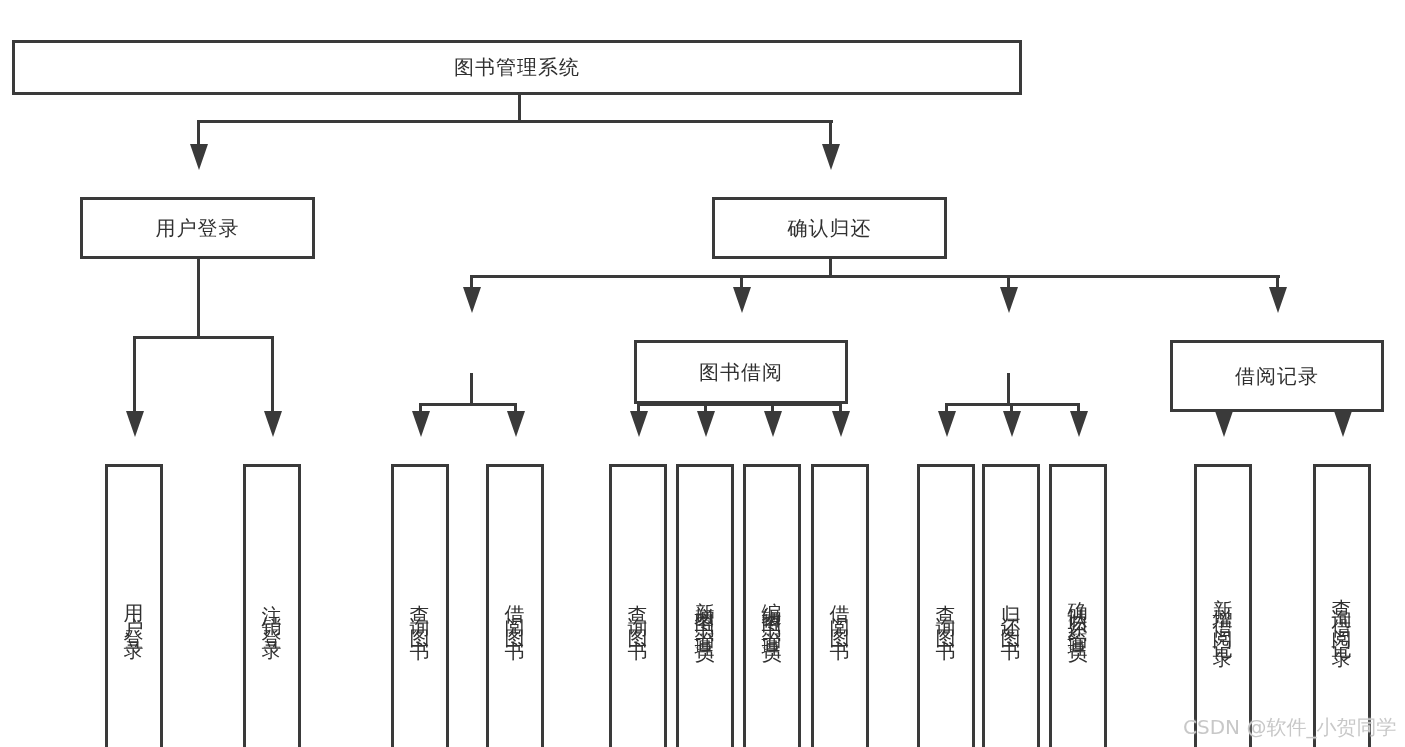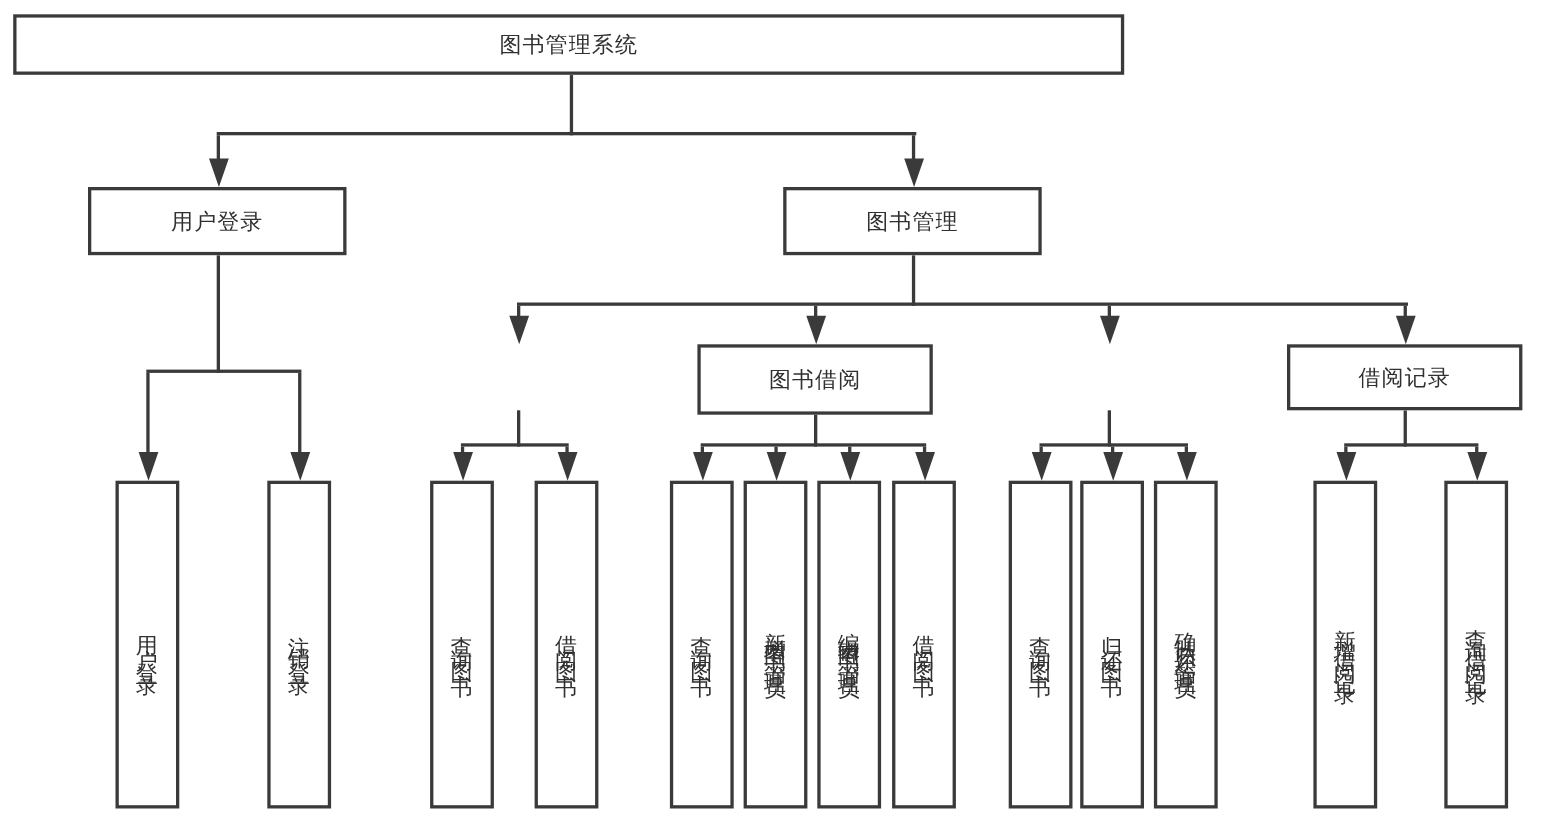--- a/index.html
+++ b/index.html
@@ -3,21 +3,21 @@
 <meta charset="utf-8">
 <style>
   html,body{margin:0;padding:0;background:#ffffff;}
   .stage{
     position:relative;width:1405px;height:747px;background:#ffffff;overflow:hidden;
     font-family:"DejaVu Sans",sans-serif;color:#303030;
   }
   .node{
     position:absolute;box-sizing:border-box;border:3px solid #3a3a3a;background:#ffffff;
     display:flex;align-items:center;justify-content:center;text-align:center;
-    font-size:20px;color:#303030;z-index:2;
+    font-size:20px;color:#303030;z-index:2;margin-top:27px;
   }
   .node .hlabel{letter-spacing:1px;white-space:nowrap;}
   .vtext{
     writing-mode:vertical-rl;text-orientation:mixed;white-space:nowrap;
     font-size:20px;line-height:1;
   }
   .v-s{letter-spacing:12px;}
   .v-m{letter-spacing:10px;}
   .v-l{letter-spacing:6px;}
   .vline{position:absolute;width:3px;background:#3a3a3a;z-index:1;}
@@ -38,27 +38,27 @@
 <div class="stage">
 
   <div class="node" style="left:12px;top:13px;width:1010px;height:55px;">
     <span class="hlabel">图书管理系统</span>
   </div>
 
   <div class="node" style="left:80px;top:170px;width:235px;height:62px;">
     <span class="hlabel">用户登录</span>
   </div>
   <div class="node" style="left:712px;top:170px;width:235px;height:62px;">
-    <span class="hlabel">图书管理</span>
+    <span class="hlabel">确认归还</span>
   </div>
 
   <div class="node" style="left:634px;top:313px;width:214px;height:64px;">
     <span class="hlabel">图书借阅</span>
   </div>
-  <div class="node" style="left:1170px;top:313px;width:214px;height:60px;font-family:Liberation Serif, serif;">
+  <div class="node" style="left:1170px;top:313px;width:214px;height:72px;font-family:Liberation Serif, serif;">
     <span class="hlabel">借阅记录</span>
   </div>
 
   <div class="node" style="left:105px;top:437px;width:58px;height:298px;">
     <span class="vtext v-s">用户登录</span>
   </div>
   <div class="node" style="left:243px;top:437px;width:58px;height:298px;">
     <span class="vtext v-s">注销登录</span>
   </div>
   <div class="node" style="left:391px;top:437px;width:58px;height:298px;">
@@ -147,14 +147,15 @@
   <div class="vline" style="left:1077px;top:406px;height:7px;"></div>
   <div class="ah" style="left:1070px;top:411px;"></div>
 
   <div class="vline" style="left:1276px;top:373px;height:33px;"></div>
   <div class="hline" style="left:1222px;top:403px;width:122px;"></div>
   <div class="vline" style="left:1222px;top:406px;height:7px;"></div>
   <div class="ah" style="left:1215px;top:411px;"></div>
   <div class="vline" style="left:1341px;top:406px;height:7px;"></div>
   <div class="ah" style="left:1334px;top:411px;"></div>
 
+  <div class="watermark">CSDN @软件_小贺同学</div>
 
 </div>
 
 </body></html>

